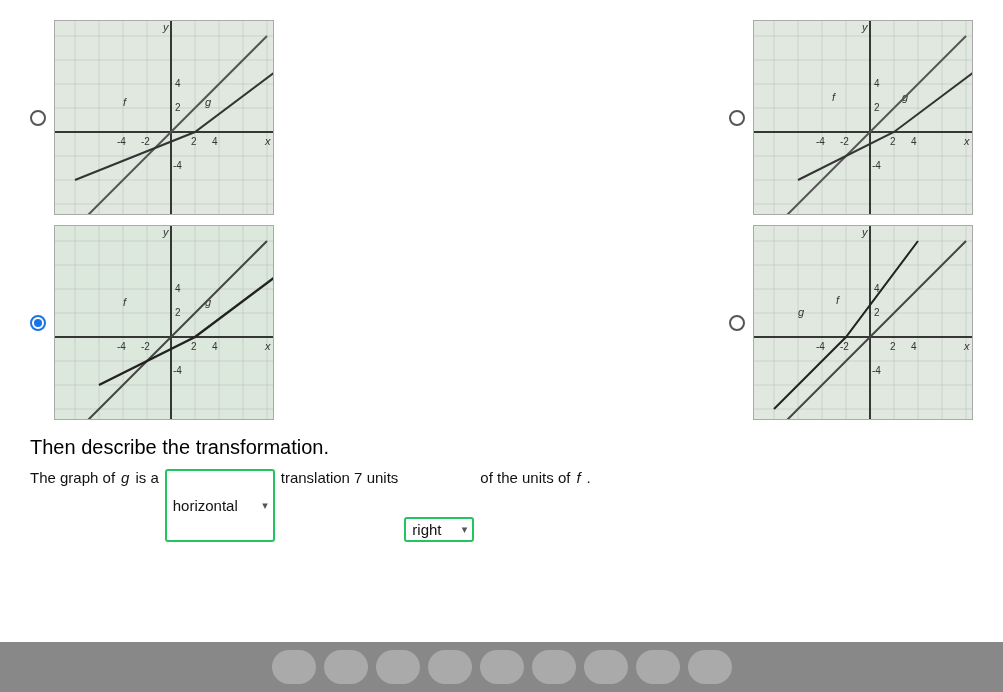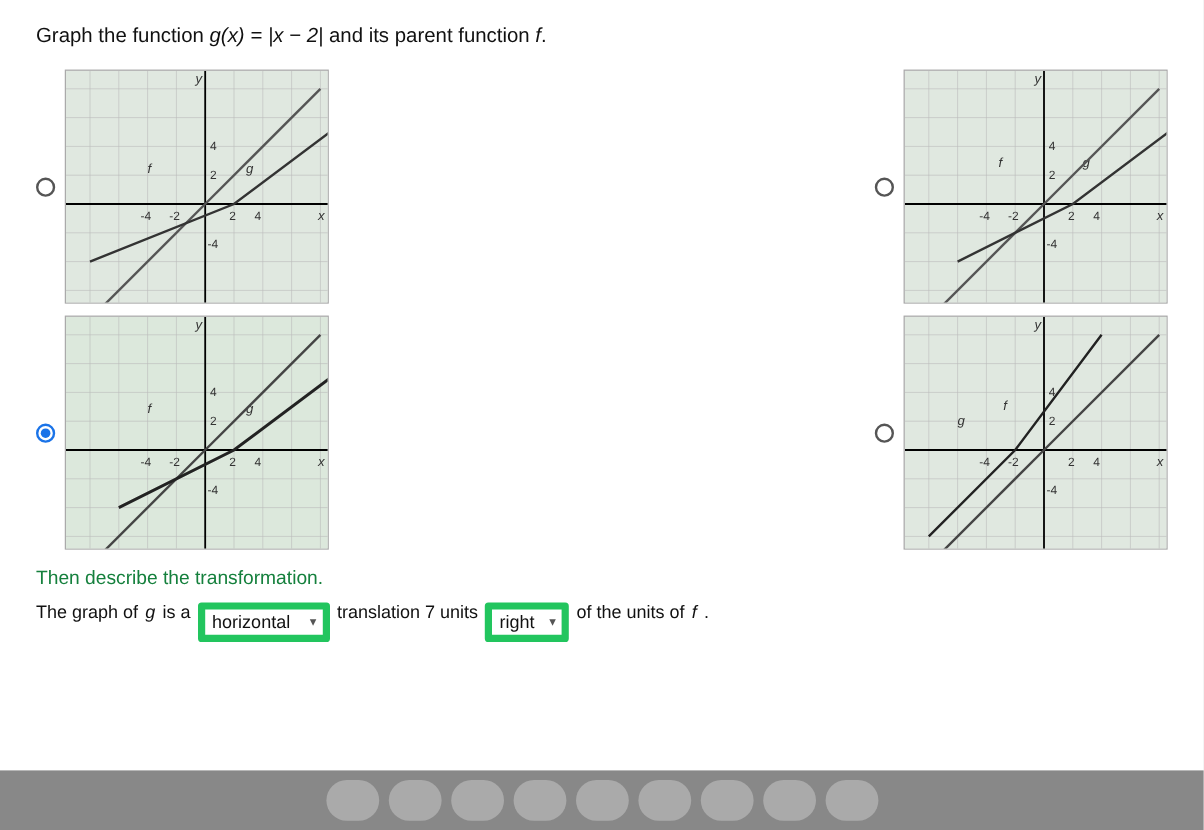--- a/index.html
+++ b/index.html
@@ -54,34 +54,34 @@
     .graph-container {
       border: 1px solid #aaa;
       background: #e8e8e8;
       position: relative;
       overflow: hidden;
     }
     .graph-svg {
       display: block;
     }
     .describe-text {
-      font-size: 16px;
-      color: #15803d;
+      font-size: 20px;
+      color: #000000;
       margin: 16px 0 10px 0;
     }
     .sentence-row {
       font-size: 15px;
       color: #111;
       display: flex;
       gap: 6px;
       flex-wrap: wrap;
       margin-bottom: 20px;
     }
     .dropdown-box {
-      border: 6px solid #22c55e;
+      border: 2px solid #22c55e;
       border-radius: 3px;
       padding: 2px 20px 2px 6px;
       font-size: 15px;
       background: #fff;
       position: relative;
       display: inline-flex;
       align-items: center;
       cursor: pointer;
       min-width: 110px;
     }
@@ -111,23 +111,20 @@
       background: #aaa;
       border: none;
       cursor: pointer;
     }
   </style>
 </head>
 <body>
 
 <div class="page">
 
-  <div class="question-text">
-    <span>Graph the function </span><span style="font-style:italic;">g(x) = |x − 2|</span><span> and its parent function </span><span style="font-style:italic;">f</span><span>.</span>
-  </div>
 
   <div style="display:flex; flex-direction:row; margin-bottom:10px; align-items:flex-start; justify-content:space-between;">
 
     <div class="graph-option">
       <div class="radio-circle"></div>
       <div class="graph-container" style="width:220px;height:195px;">
         <svg class="graph-svg" width="220" height="195">
 
           <rect width="220" height="195" fill="#e0e8e0"></rect>
 
@@ -327,21 +324,21 @@
   <div class="describe-text">Then describe the transformation.</div>
 
   <div class="sentence-row">
     <span>The graph of</span>
     <span style="font-style:italic;">g</span>
     <span>is a</span>
     <div class="dropdown-box">
       <span>horizontal</span>
     </div>
     <span>translation 7 units</span>
-    <div class="dropdown-box" style="min-width:70px;">
+    <div class="dropdown-box" style="min-width:70px;margin-top:48px;">
       <span>right</span>
     </div>
     <span>of the units of</span>
     <span style="font-style:italic;">f</span>
     <span>.</span>
   </div>
 
   <div class="bottom-bar">
     <button class="bottom-btn"></button>
     <button class="bottom-btn"></button>

